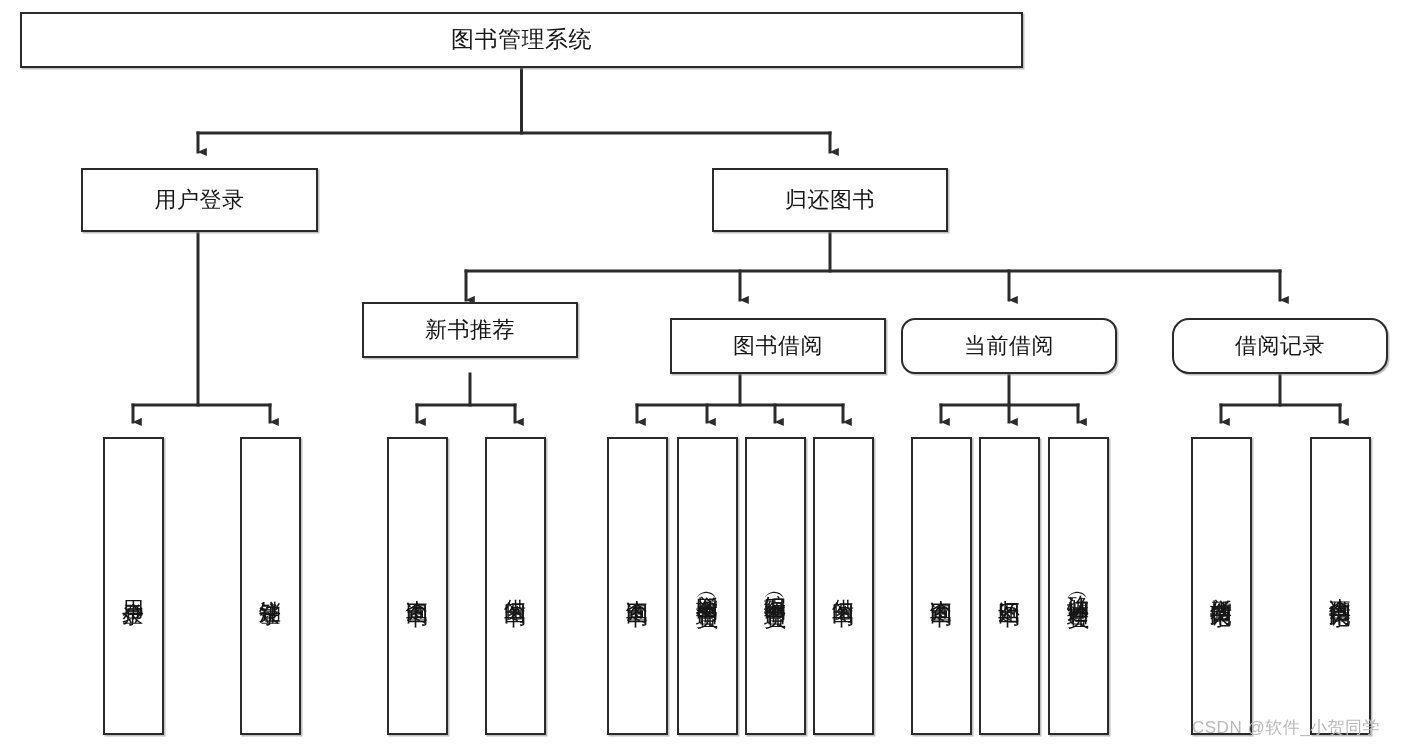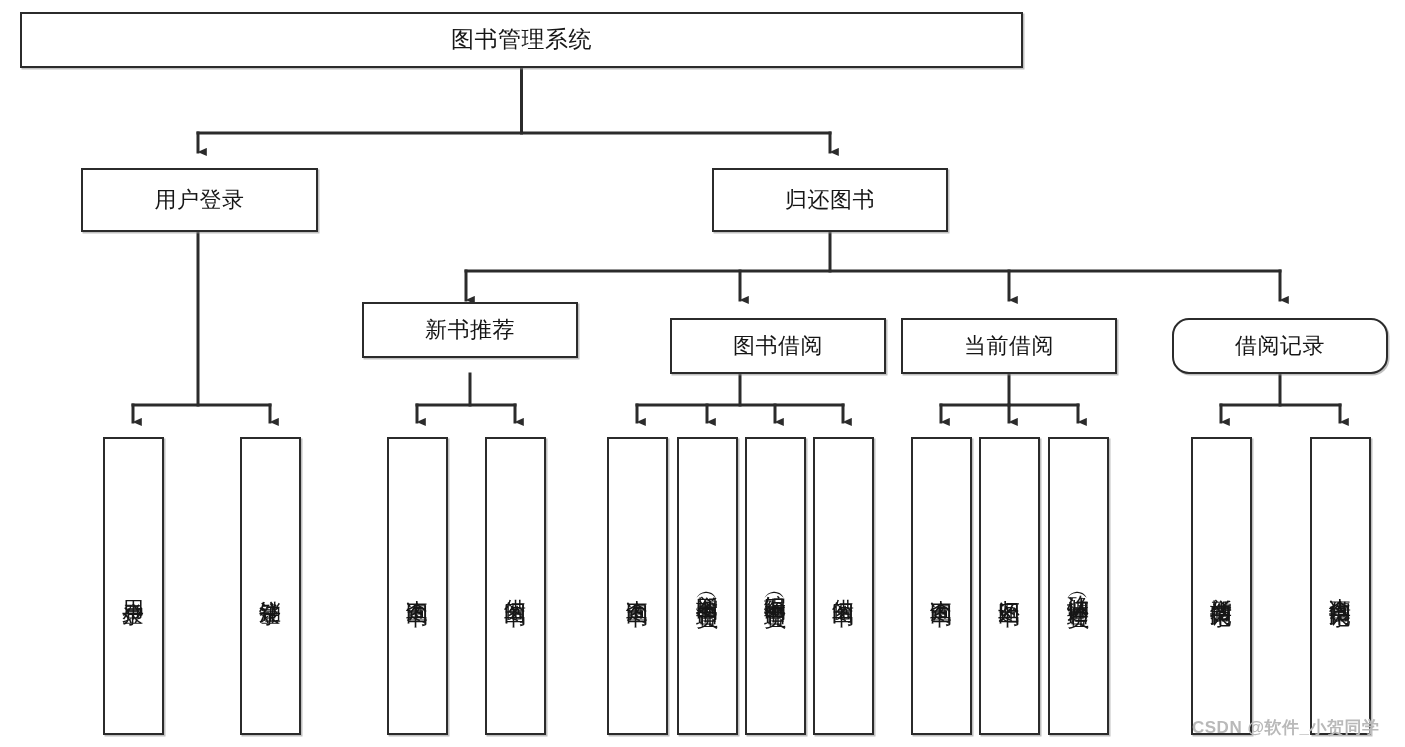--- a/index.html
+++ b/index.html
@@ -53,21 +53,20 @@
     max-height: 100%;
   }
   .node.root .lbl { font-size: 23px; }
   .watermark {
     position: absolute;
     font-size: 17px;
     color: #b9b9b9;
     letter-spacing: 0.5px;
     white-space: nowrap;
     user-select: none;
-    font-weight: bold;
   }
 </style>
 </head>
 <body>
 
 <div id="canvas">
 
   <svg class="wires" viewBox="0 0 1405 747">
     <defs>
       <marker id="arrowhead" markerWidth="9" markerHeight="10" refX="4.5" refY="9.2" orient="auto-start-reverse" markerUnits="userSpaceOnUse">
@@ -131,21 +130,21 @@
   </div>
 
   <div class="node" style="left:362px; top:302px; width:216px; height:56px;">
     <span class="lbl">新书推荐</span>
   </div>
 
   <div class="node" style="left:632px; top:318px; width:216px; height:56px;margin-left:38px;">
     <span class="lbl">图书借阅</span>
   </div>
 
-  <div class="node" style="left:901px; top:318px; width:216px; height:56px;">
+  <div class="node" style="left:901px; top:318px; width:216px; height:56px;border-radius:14px;">
     <span class="lbl">当前借阅</span>
   </div>
 
   <div class="node" style="left:1172px; top:318px; width:216px; height:56px;border-radius:17px;">
     <span class="lbl">借阅记录</span>
   </div>
 
   <div class="node vertical" style="left:103px; top:437px; width:61px; height:298px;">
     <span class="lbl">用户登录</span>
   </div>

